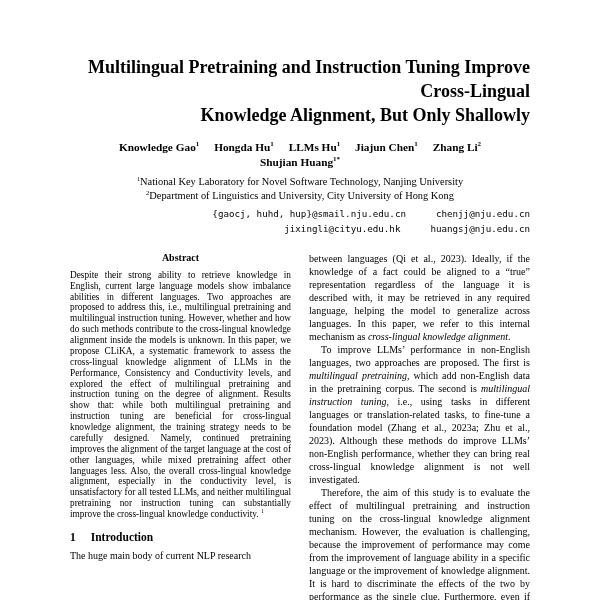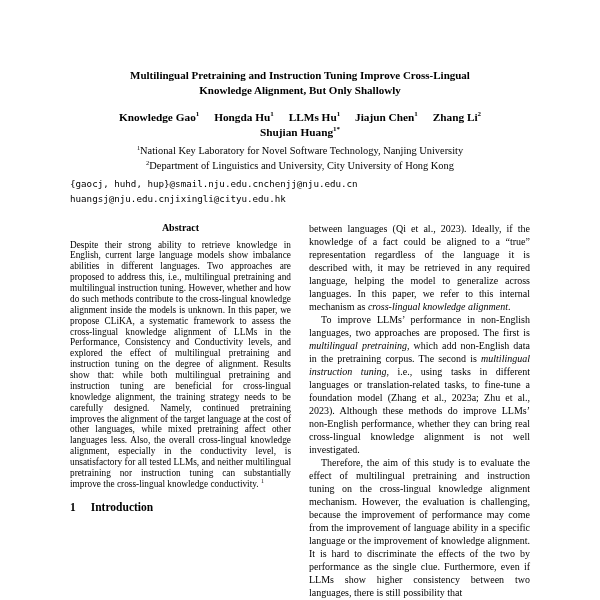--- a/index.html
+++ b/index.html
@@ -9,24 +9,24 @@
     width: 600px;
     height: 600px;
     background: #ffffff;
     overflow: hidden;
     color: #000;
     font-family: "Liberation Serif", "DejaVu Serif", serif;
   }
   .inner { padding: 56px 70px 0 70px; }
 
   h1.title {
-    font-size: 11px;
+    font-size: 18px;
     font-weight: bold;
-    text-align: center;
-    margin: 12px;
+    text-align: right;
+    margin: 0;
     line-height: 1.32;
   }
   .authors {
     text-align: center;
     margin-top: 13px;
     font-weight: bold;
     font-size: 11.3px;
     line-height: 1.3;
   }
   .author { white-space: nowrap; margin: 0 6px; }
@@ -35,21 +35,21 @@
   .affils { text-align: center; font-size: 10.4px; margin-top: 5px; line-height: 1.38; }
   .affil-line { margin: 0; }
 
   .emails {
     text-align: center;
     font-family: "DejaVu Sans Mono", "Liberation Mono", monospace;
     font-size: 9.2px;
     line-height: 1.6;
     margin-top: 4px;
   }
-  .email-row { display: flex; justify-content: flex-start; }
+  .email-row { display: flex; justify-content: flex-end; gap: 30px; }
 
   .columns { display: flex; gap: 18px; margin-top: 15px; align-items: flex-start; }
   .col { width: 221px; }
 
   .abstract-heading {
     font-size: 10px;
     font-weight: bold;
     text-align: center;
     margin: 0 0 7px 0;
   }
@@ -108,31 +108,32 @@
       <p class="affil-line"><sup>1</sup><span>National Key Laboratory for Novel Software Technology, Nanjing University</span></p>
       <p class="affil-line"><sup>2</sup><span>Department of Linguistics and University, City University of Hong Kong</span></p>
     </div>
 
     <div class="emails">
       <div class="email-row">
         <span>{gaocj, huhd, hup}@smail.nju.edu.cn</span>
         <span>chenjj@nju.edu.cn</span>
       </div>
       <div class="email-row">
+        <span>jixingli@cityu.edu.hk</span>
         <span>huangsj@nju.edu.cn</span>
-        <span>jixingli@cityu.edu.hk</span>
       </div>
     </div>
 
     <div class="columns">
 
       <div class="col">
         <h2 class="abstract-heading">Abstract</h2>
         <p class="abstract-text"><span>Despite their strong ability to retrieve knowledge in English, current large language models show imbalance abilities in different languages. Two approaches are proposed to address this, i.e., multilingual pretraining and multilingual instruction tuning. However, whether and how do such methods contribute to the cross-lingual knowledge alignment inside the models is unknown. In this paper, we propose CLiKA, a systematic framework to assess the cross-lingual knowledge alignment of LLMs in the Performance, Consistency and Conductivity levels, and explored the effect of multilingual pretraining and instruction tuning on the degree of alignment. Results show that: while both multilingual pretraining and instruction tuning are beneficial for cross-lingual knowledge alignment, the training strategy needs to be carefully designed. Namely, continued pretraining improves the alignment of the target language at the cost of other languages, while mixed pretraining affect other languages less. Also, the overall cross-lingual knowledge alignment, especially in the conductivity level, is unsatisfactory for all tested LLMs, and neither multilingual pretraining nor instruction tuning can substantially improve the cross-lingual knowledge conductivity. </span><sup>1</sup></p>
         <h3 class="section-heading"><span class="sec-num">1</span><span>Introduction</span></h3>
+        <p class="intro-first-line">The huge main body of current NLP research</p>
       </div>
 
       <div class="col body-text">
         <p><span>between languages (Qi et al., 2023). Ideally, if the knowledge of a fact could be aligned to a “true” representation regardless of the language it is described with, it may be retrieved in any required language, helping the model to generalize across languages. In this paper, we refer to this internal mechanism as </span><em>cross-lingual knowledge alignment</em><span>.</span></p>
         <p class="indent"><span>To improve LLMs’ performance in non-English languages, two approaches are proposed. The first is </span><em>multilingual pretraining</em><span>, which add non-English data in the pretraining corpus. The second is </span><em>multilingual instruction tuning</em><span>, i.e., using tasks in different languages or translation-related tasks, to fine-tune a foundation model (Zhang et al., 2023a; Zhu et al., 2023). Although these methods do improve LLMs’ non-English performance, whether they can bring real cross-lingual knowledge alignment is not well investigated.</span></p>
         <p class="indent"><span>Therefore, the aim of this study is to evaluate the effect of multilingual pretraining and instruction tuning on the cross-lingual knowledge alignment mechanism. However, the evaluation is challenging, because the improvement of performance may come from the improvement of language ability in a specific language or the improvement of knowledge alignment. It is hard to discriminate the effects of the two by performance as the single clue. Furthermore, even if LLMs show higher consistency between two languages, there is still possibility that</span></p>
       </div>
 
     </div>
   </div>

